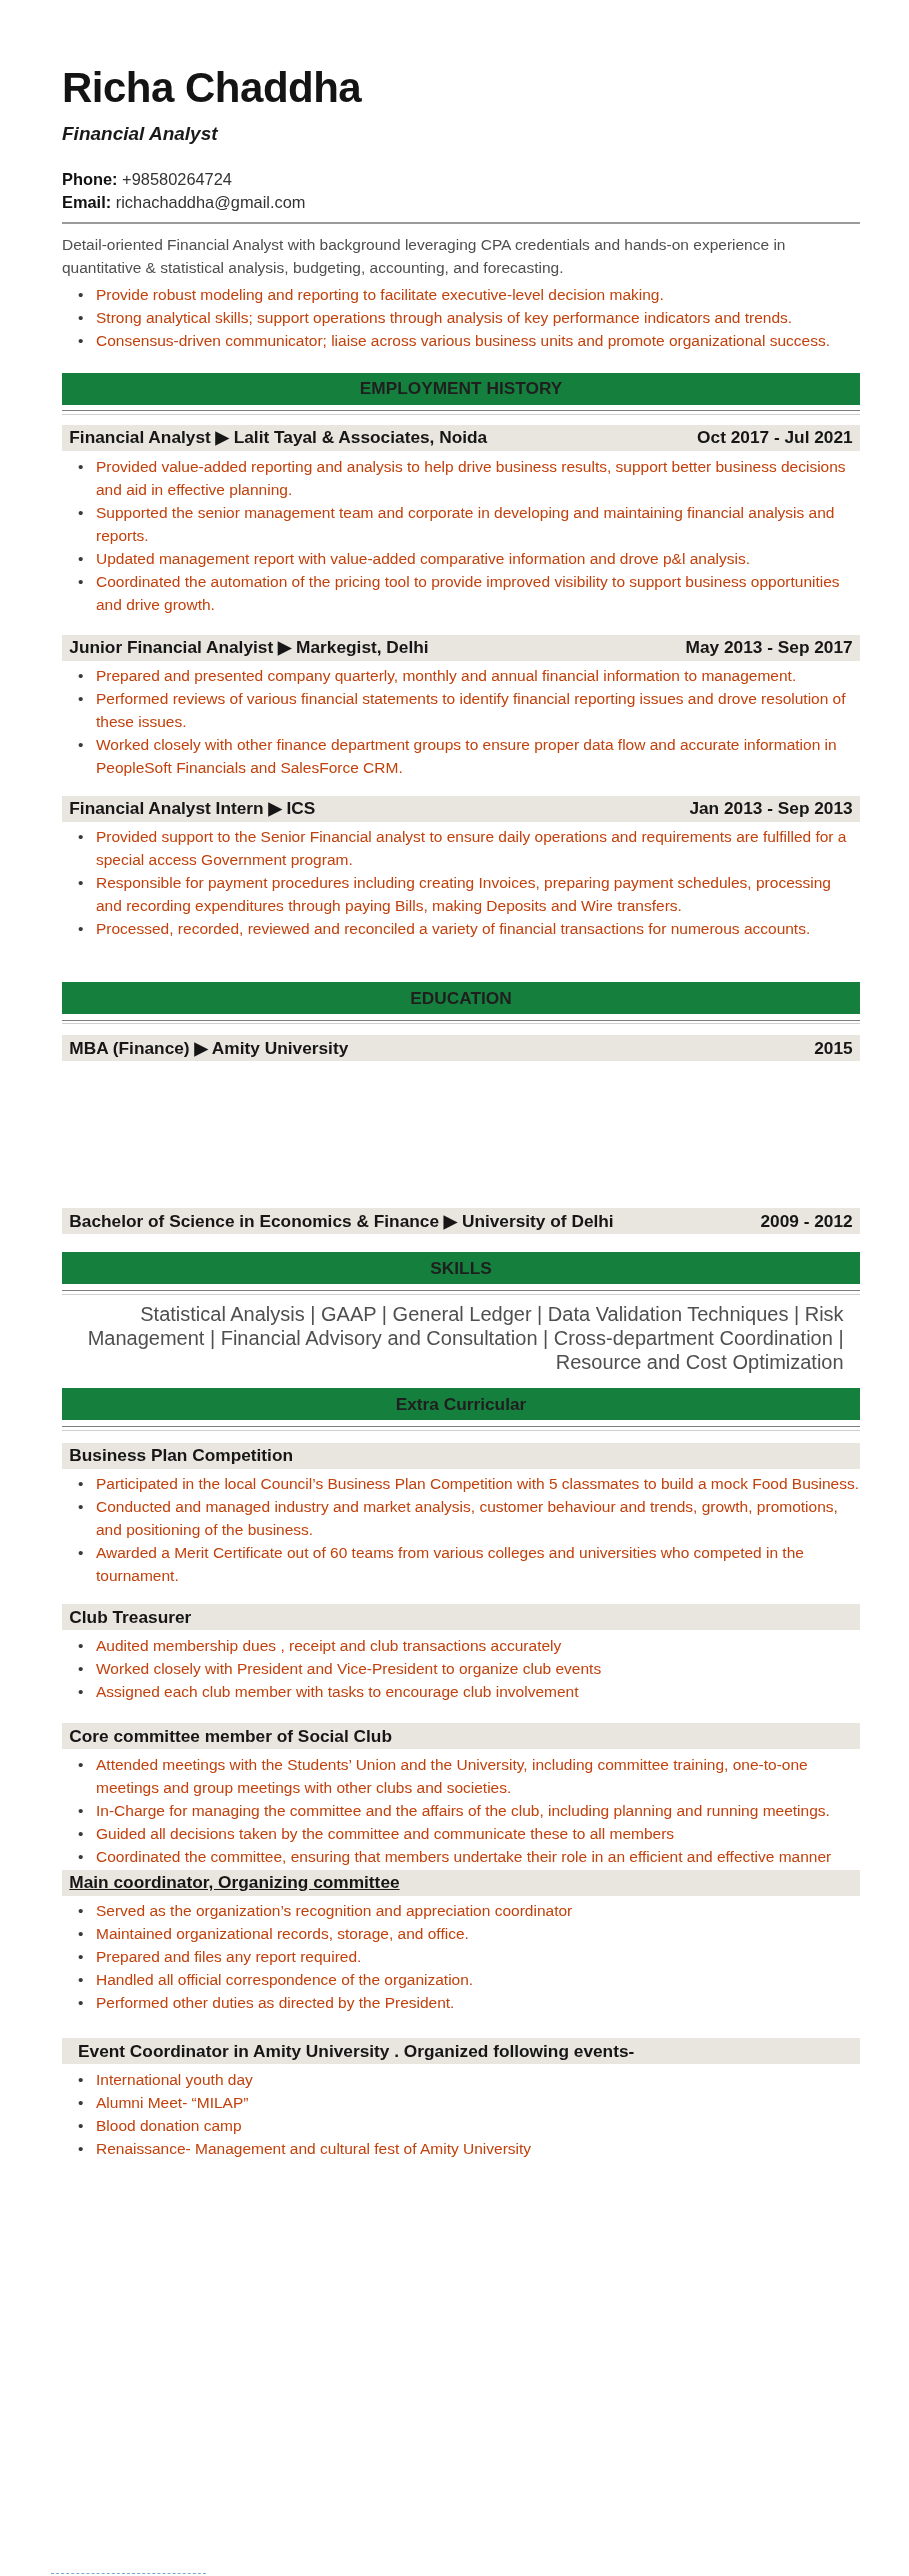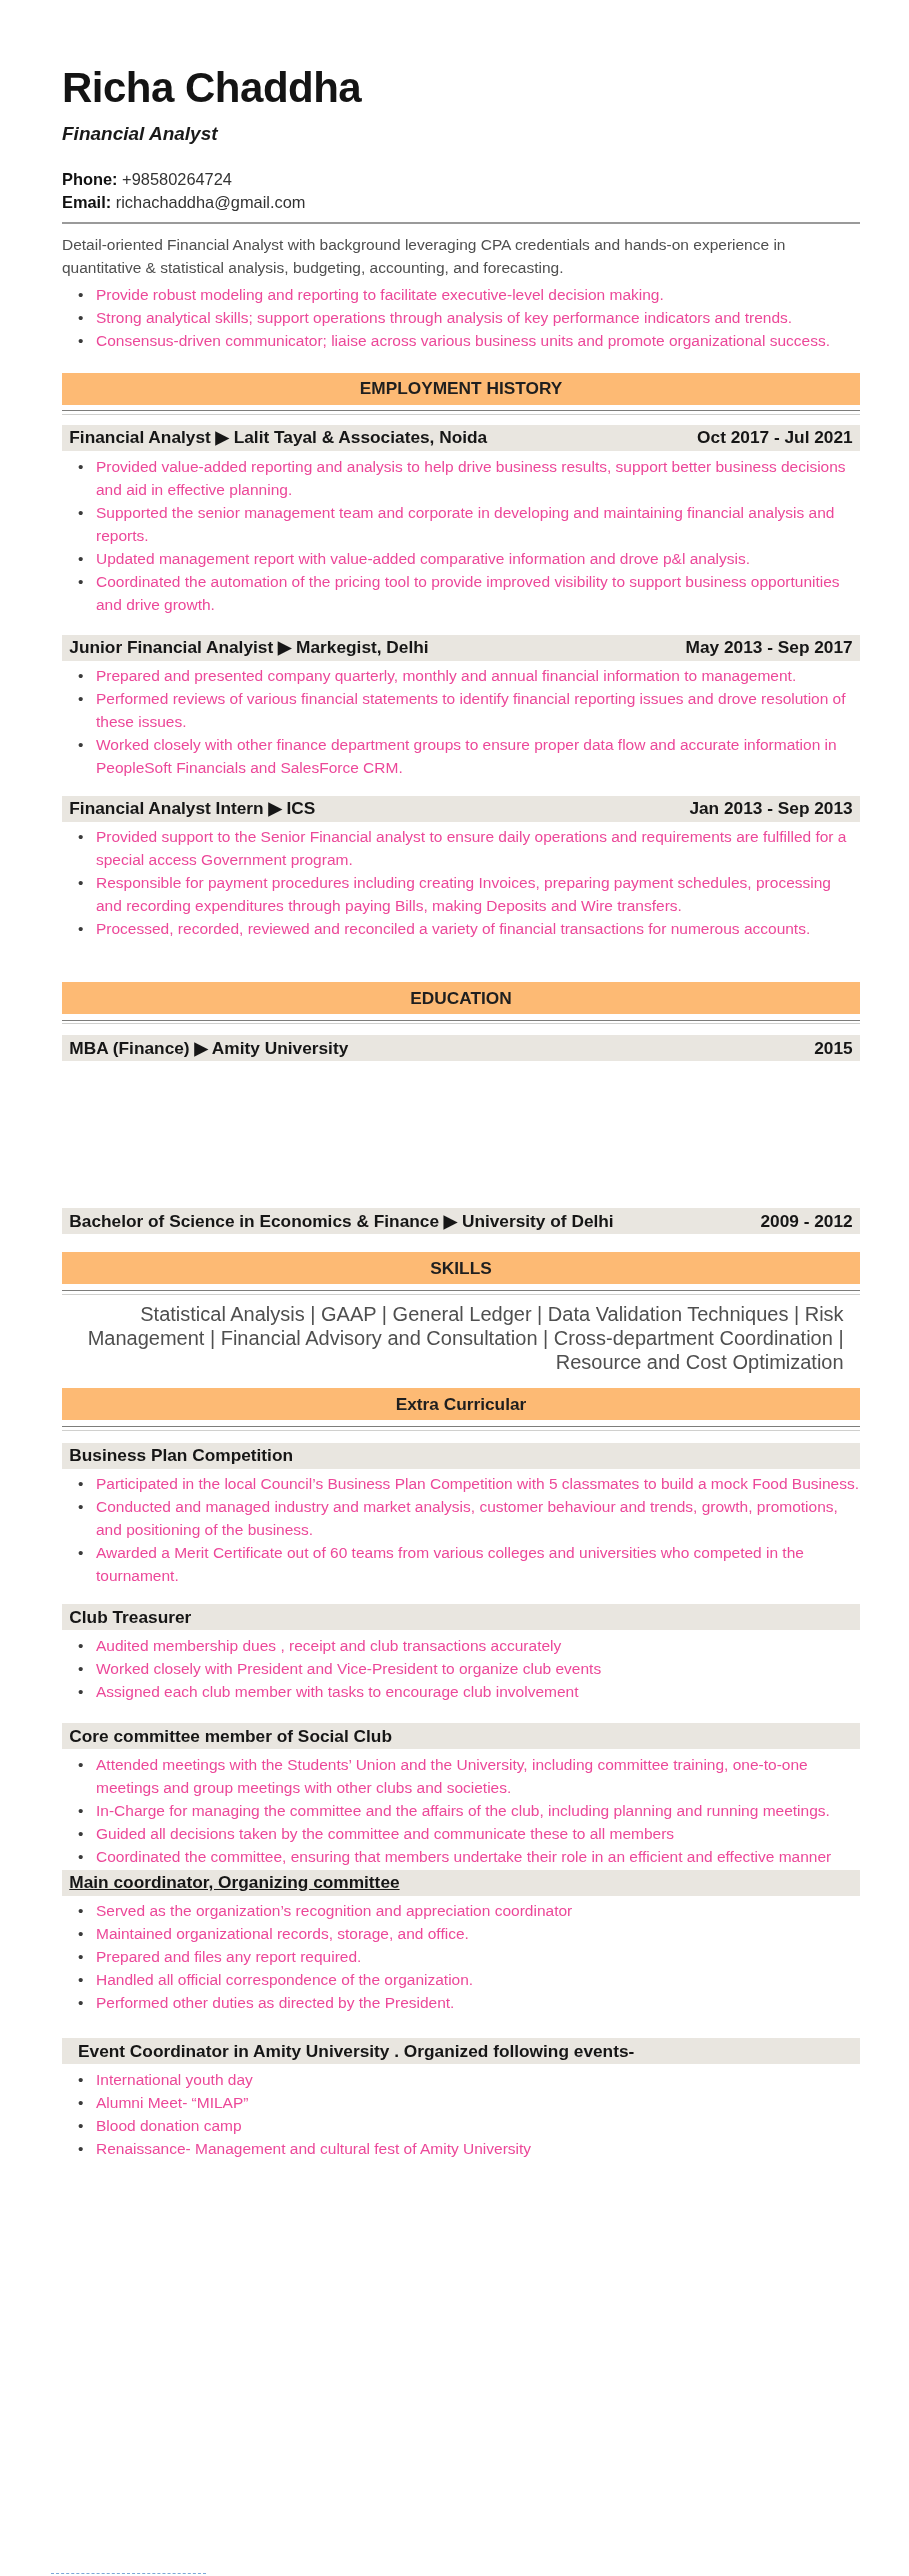--- a/index.html
+++ b/index.html
@@ -11,26 +11,26 @@
   .subtitle{font-size:19px;font-weight:bold;font-style:italic;color:#1a1a1a;line-height:24px;margin-top:11px;}
   .contact{margin-top:22px;font-size:16.4px;line-height:23px;color:#333;}
   .contact b{color:#111;}
   .contact-sep{margin-top:8.2px;height:0;border:none;border-top:2.7px solid #9a9a9a;}
 
   
   .summary{margin-top:9px;font-size:15.5px;line-height:23px;color:#4f4f4f;}
   .summary p{margin:0;}
 
   
-  ul.blist{list-style:none;margin:3.6px 0 0 0;padding:0 0 0 34px;font-size:15.5px;line-height:23px;color:#ec4899;}
+  ul.blist{list-style:none;margin:3.6px 0 0 0;padding:0 0 0 34px;font-size:15.5px;line-height:23px;color:#c2410c;}
   ul.blist li{position:relative;margin:0;}
   ul.blist li::before{content:"\2022";position:absolute;left:-18px;color:#3a3a3a;}
 
   
-  .section-bar{height:32px;background:#fdba74;display:flex;align-items:center;justify-content:center;
+  .section-bar{height:32px;background:#15803d;display:flex;align-items:center;justify-content:center;
                font-size:17.3px;font-weight:bold;color:#1f1f1f;}
   .dbl-line{margin-top:5.5px;height:2.7px;border-top:1.8px solid #7d7d7b;border-bottom:1.8px solid #d0d0ce;}
 
   
   .item-bar{height:26px;background:#e9e6e0;display:flex;align-items:center;justify-content:space-between;
             box-sizing:border-box;padding:0 7.3px;font-size:17.3px;font-weight:bold;color:#161616;}
   .item-bar .dates{white-space:nowrap;font-weight:bold;color:#161616;}
 
   
   .skills-text{margin-top:7.3px;padding:0 16.4px;text-align:right;font-size:20px;line-height:24px;color:#4f4f4f;}

